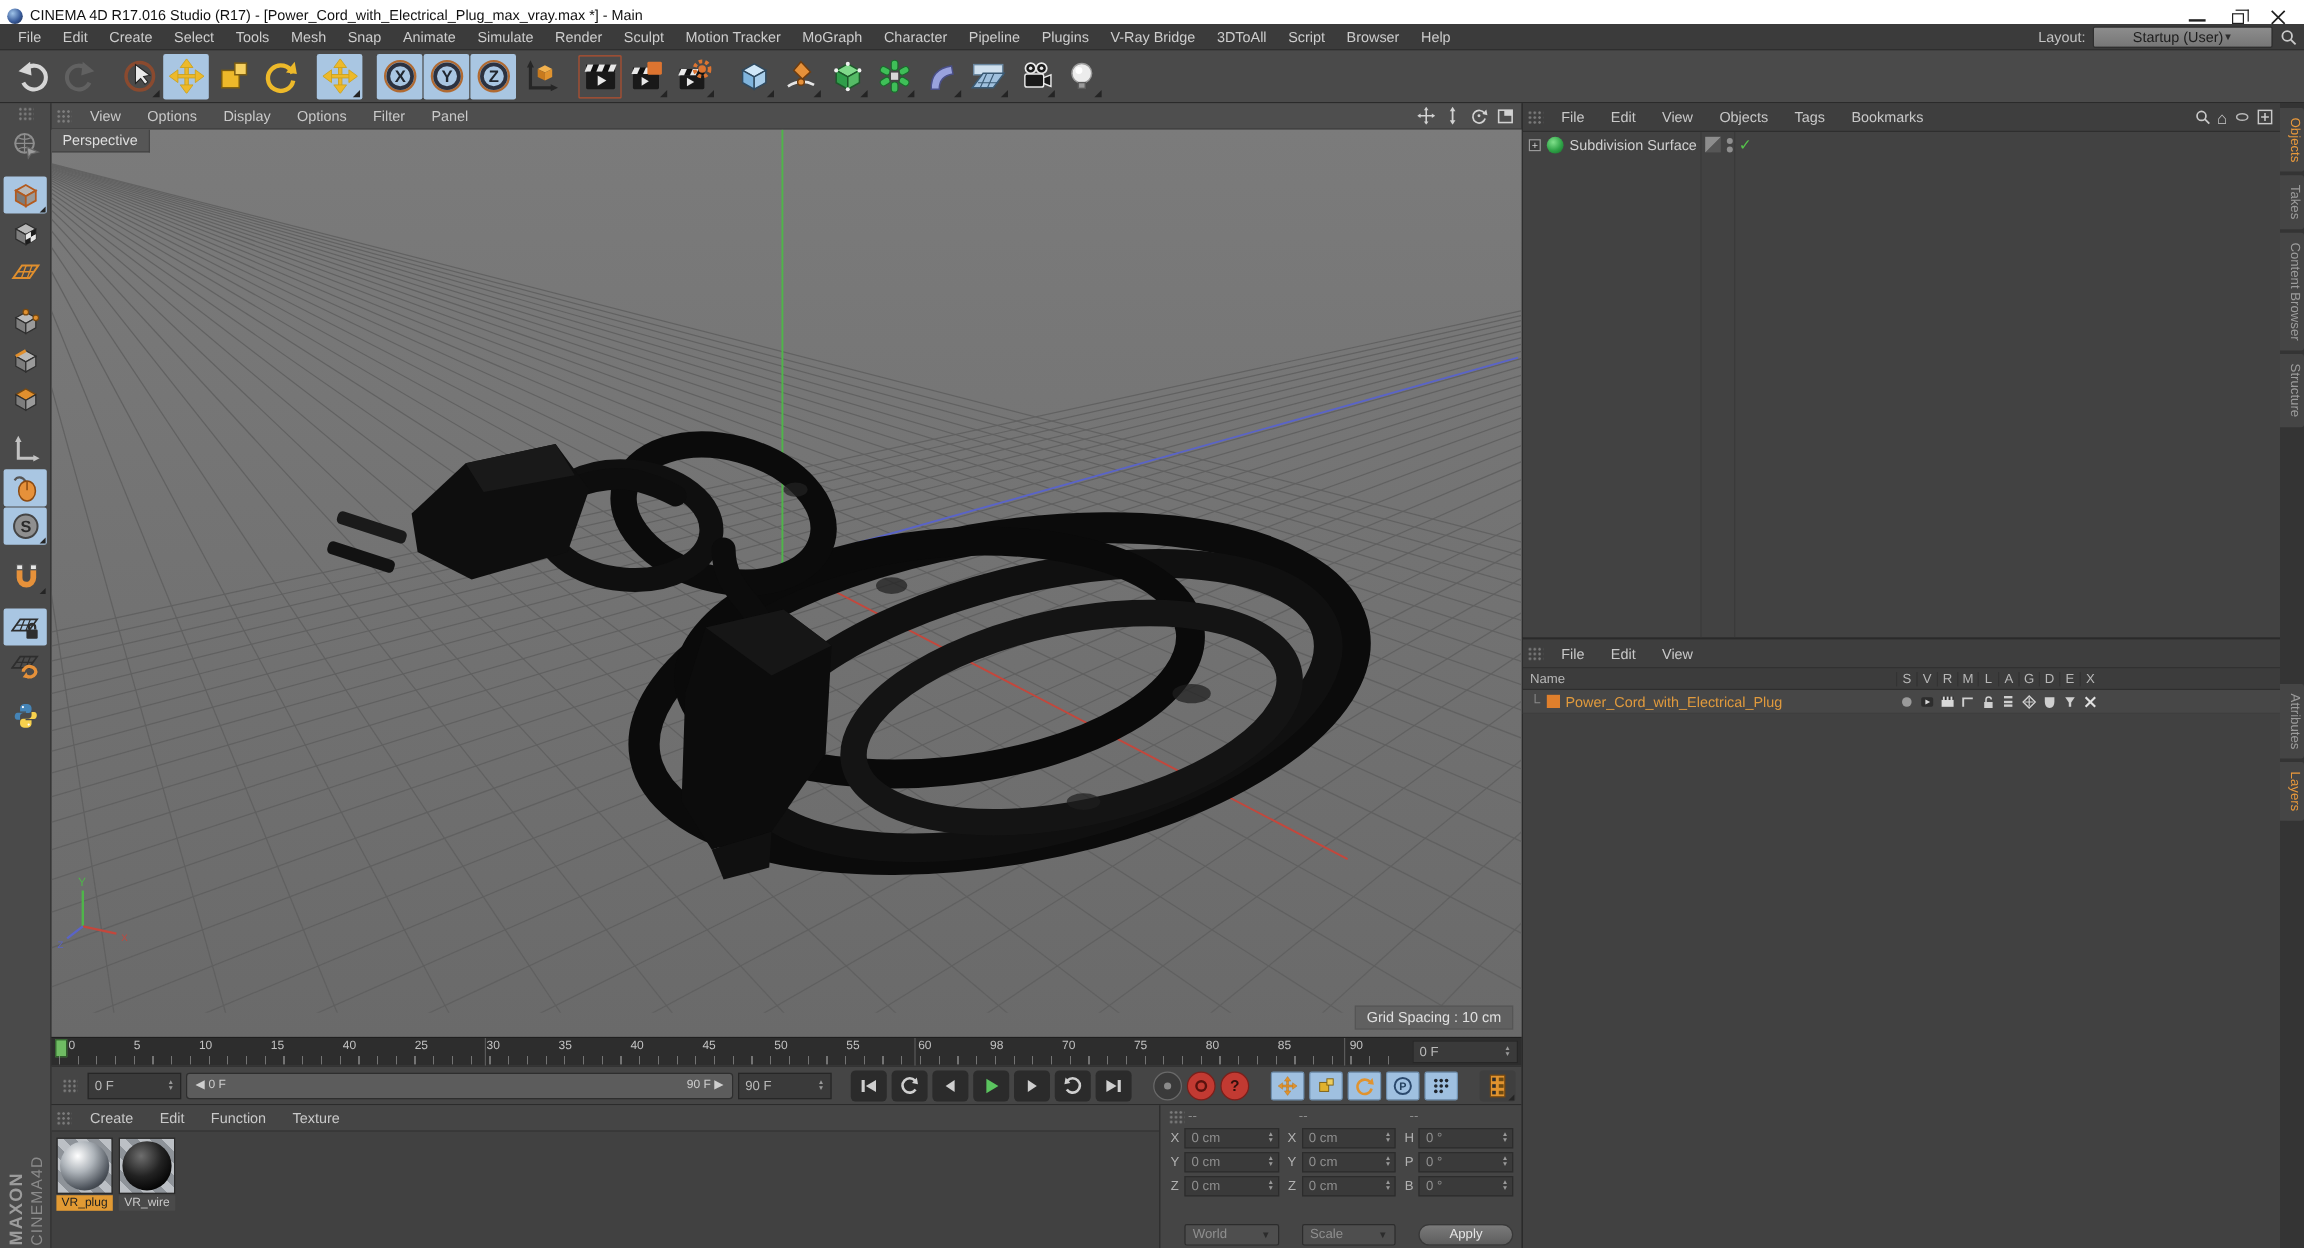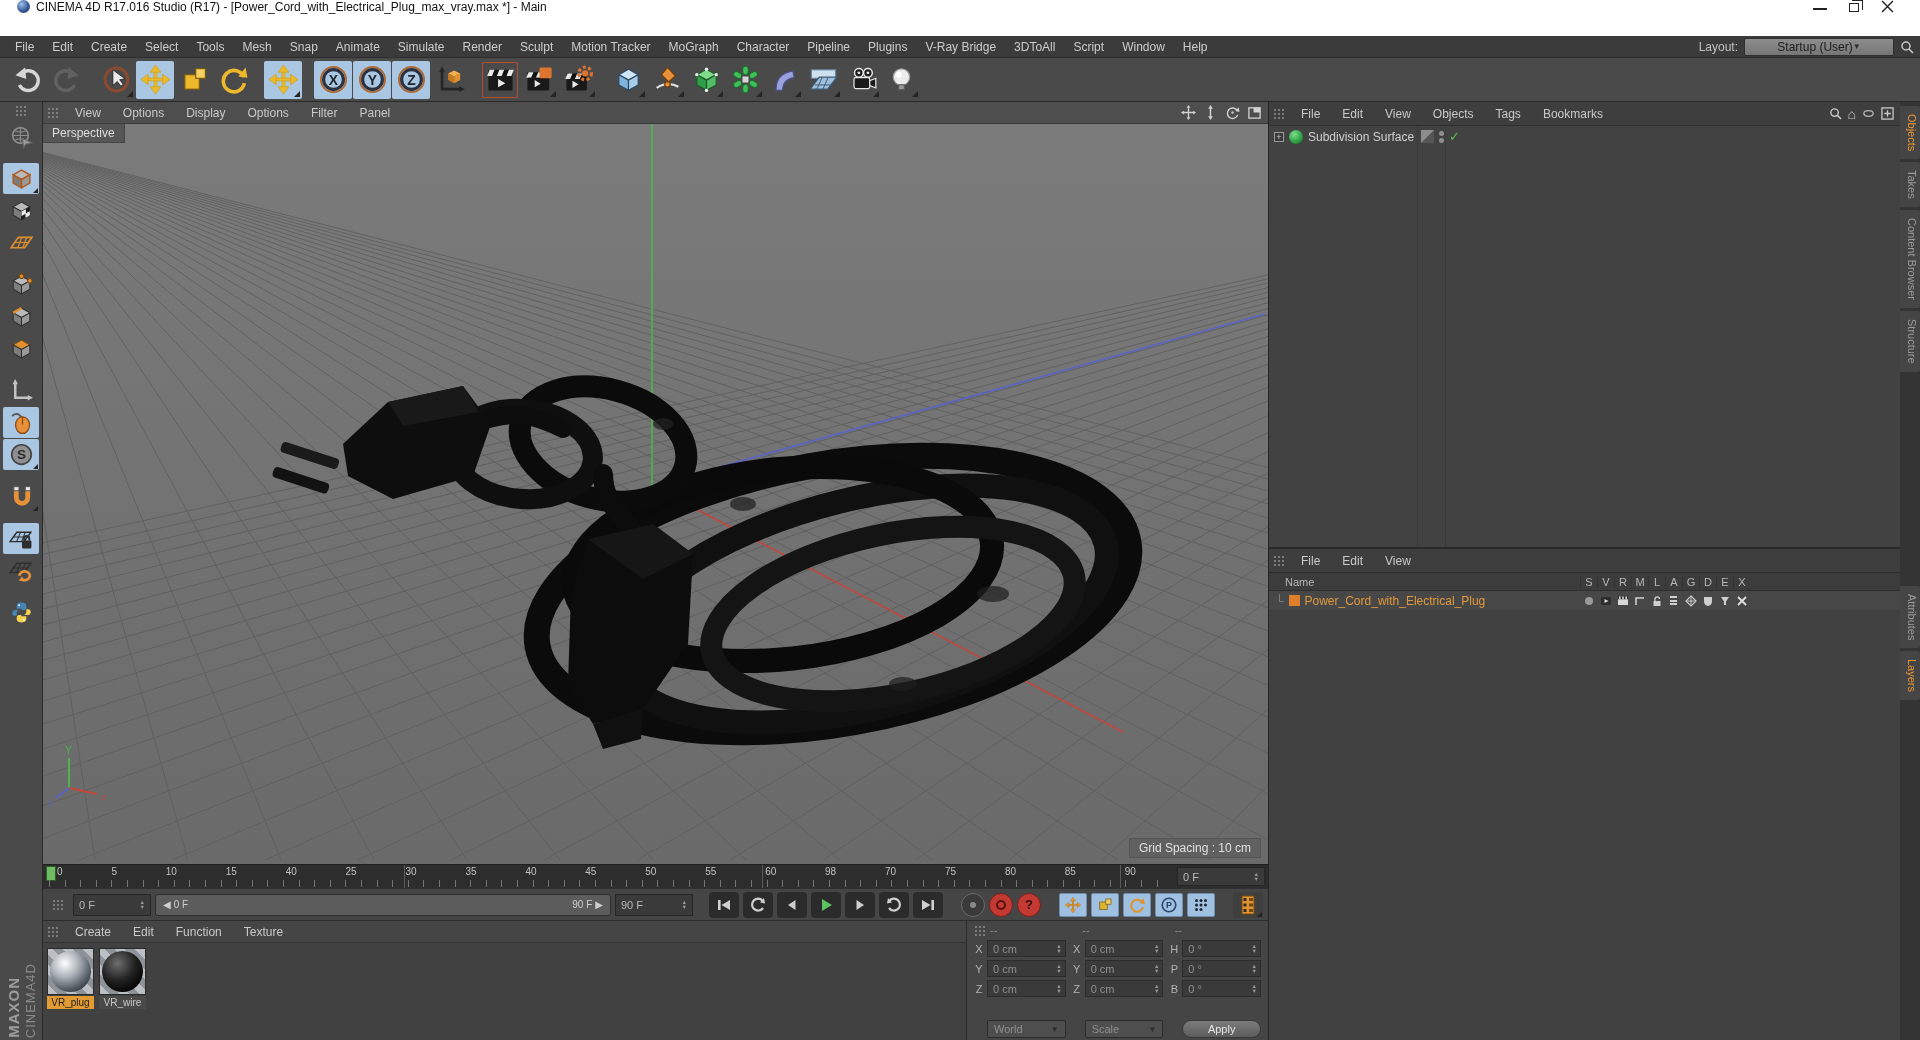--- a/index.html
+++ b/index.html
@@ -1,21 +1,21 @@
 <!DOCTYPE html>
 <html><head>
 <meta charset="utf-8">
 <style>
 *{box-sizing:border-box;margin:0;padding:0}
 html,body{width:1920px;height:1040px;overflow:hidden}
 body{font-family:"Liberation Sans","DejaVu Sans",sans-serif;font-size:12px;color:#c8c8c8;background:#3c3c3c;user-select:none}
 #app{display:flex;flex-direction:column;width:1920px;height:1040px}
 .grip{width:13px;height:12px;flex:none;background-image:radial-gradient(#8f8f8f 1px,transparent 1.2px);background-size:4px 4px;margin:0 4px;opacity:.75}
 
-.titlebar{height:36px;background:#ffffff;color:#111;display:flex;align-items:flex-start;padding:0 17px;gap:6px;font-size:12px;flex:none}
+.titlebar{height:20px;background:#ffffff;color:#111;display:flex;align-items:flex-end;padding:0 6px;gap:6px;font-size:12px;flex:none}
 .applogo{width:13px;height:13px;border-radius:50%;background:radial-gradient(circle at 35% 32%,#9fc3e8,#3a5d9c 55%,#16233f);flex:none}
 .wbtns{margin-left:auto;display:flex;gap:22px;align-items:center;padding-right:8px}
 .wbtn{width:14px;height:12px;position:relative}
 .wmin{border-bottom:2px solid #222;height:8px}
 .wrest{border:1.5px solid #222;width:10px;height:9px;margin-top:2px;position:relative}
 .wrest::before{content:"";position:absolute;left:2px;top:-4px;width:10px;height:9px;border:1.5px solid #222;border-bottom:none;border-left:none}
 .wclose svg{width:13px;height:13px}
 
 .menubar{height:22px;background:#3b3b3b;display:flex;align-items:center;padding:0 6px;flex:none;border-bottom:1px solid #2c2c2c}
 .mi{padding:3px 9px;color:#cdcdcd;white-space:nowrap}
@@ -105,21 +105,21 @@
 .omrow{display:flex;align-items:center;height:21px;padding-left:5px;gap:5px;color:#d0d0d0;position:relative}
 .expbox{width:10px;height:10px;border:1px solid #9a9a9a;color:#cfcfcf;font-size:9px;line-height:8px;text-align:center;background:#3a3a3a}
 .sdsicon{width:14px;height:14px;border-radius:50%;background:radial-gradient(circle at 38% 32%,#7fe08a,#2fa347 55%,#156628)}
 .omtags{position:absolute;left:152px;display:flex;align-items:center;gap:5px}
 .dsq{width:13px;height:13px;background:linear-gradient(135deg,#8d8d8d 48%,#565656 52%)}
 .vdots{display:flex;flex-direction:column;gap:2px}
 .vdot{width:5px;height:5px;border-radius:50%;background:#8f8f8f}
 .chk{color:#55c24b;font-weight:bold;font-size:13px}
 .lm{flex:1;display:flex;flex-direction:column}
 .lhead{display:flex;height:18px;background:#3c3c3c;border-bottom:1px solid #2e2e2e;font-size:11px;color:#b8b8b8;align-items:center}
-.lname{flex:1;padding-left:16px}
+.lname{flex:1;padding-left:6px}
 .lcol{width:17px;text-align:center;border-left:1px solid #333;flex:none}
 .lrow{display:flex;align-items:center;height:20px;background:#474747;border-bottom:1px solid #3e3e3e}
 .lrowname{flex:1;padding-left:6px;display:flex;align-items:center;gap:5px;color:#e09a3d;white-space:nowrap;overflow:hidden}
 .treeglyph{color:#8a8a8a}
 .layersq{width:11px;height:11px;background:#df7f2c;flex:none}
 .lcell{width:17px;display:flex;align-items:center;justify-content:center;flex:none}
 .lcell svg{width:12px;height:12px}
 .mdot{width:8px;height:8px;border-radius:50%;background:#9a9a9a}
 .bars{display:flex;flex-direction:column;gap:1.5px}
 .bars i{width:7px;height:2px;background:#cfcfcf;display:block}
@@ -161,21 +161,21 @@
     <span class="mi">Render</span>
     <span class="mi">Sculpt</span>
     <span class="mi">Motion Tracker</span>
     <span class="mi">MoGraph</span>
     <span class="mi">Character</span>
     <span class="mi">Pipeline</span>
     <span class="mi">Plugins</span>
     <span class="mi">V-Ray Bridge</span>
     <span class="mi">3DToAll</span>
     <span class="mi">Script</span>
-    <span class="mi">Window</span>
+    <span class="mi">Browser</span>
     <span class="mi">Help</span>
     <div class="layoutwrap">
       <span class="layoutlabel">Layout:</span>
       <div class="layoutsel">
         <span>Startup (User)</span>
           <span class="caret">▼</span>
       </div>
       <svg width="14" height="14" viewBox="0 0 14 14">
           <circle cx="6" cy="6" r="4" fill="none" stroke="#c9c9c9" stroke-width="1.5"></circle>
           <path d="M9 9 L13 13" stroke="#c9c9c9" stroke-width="1.6"></path>

